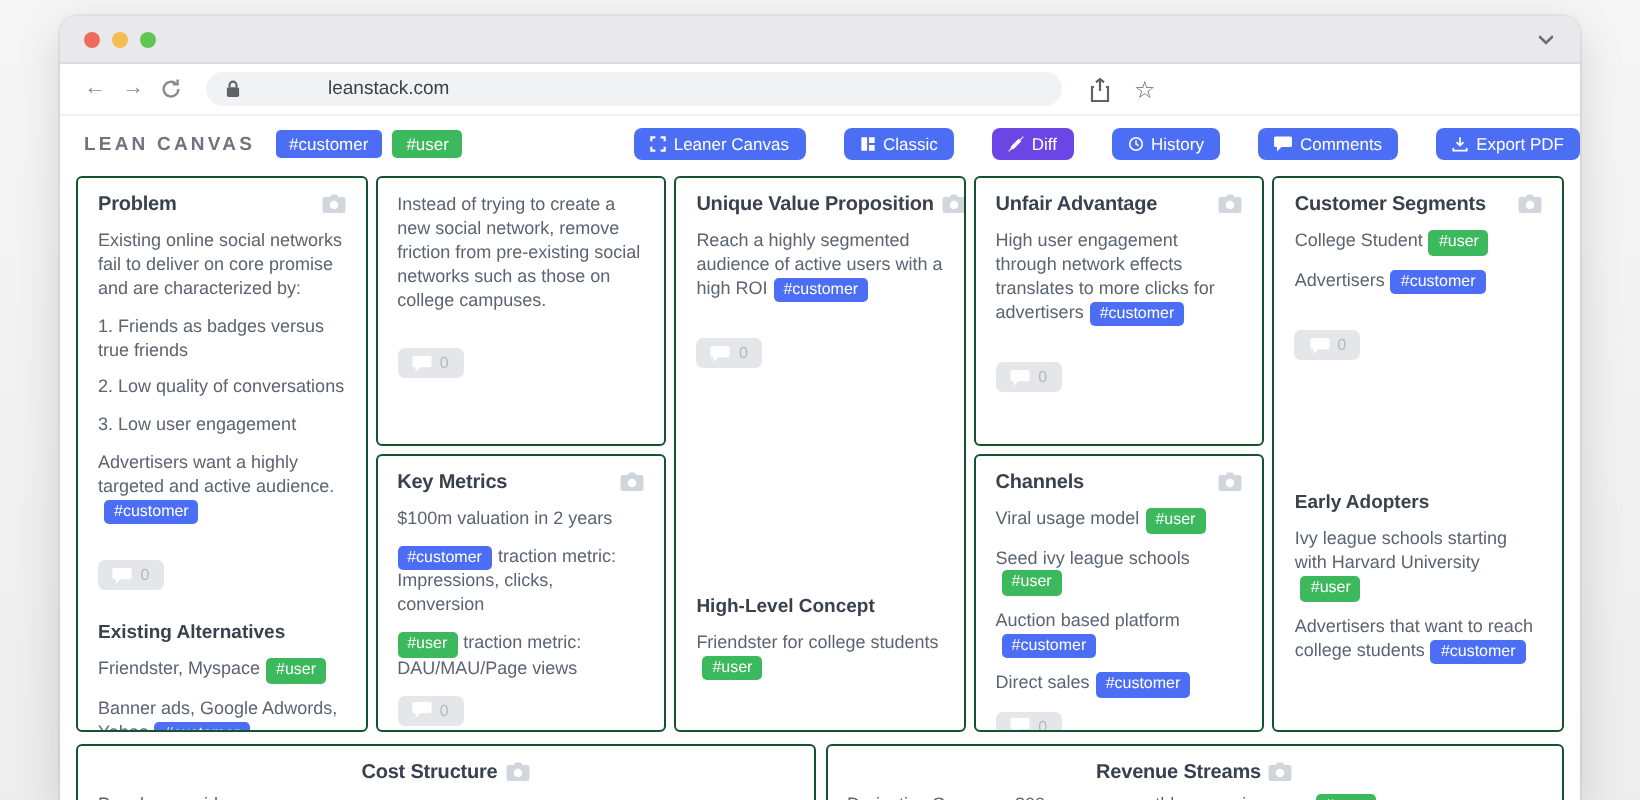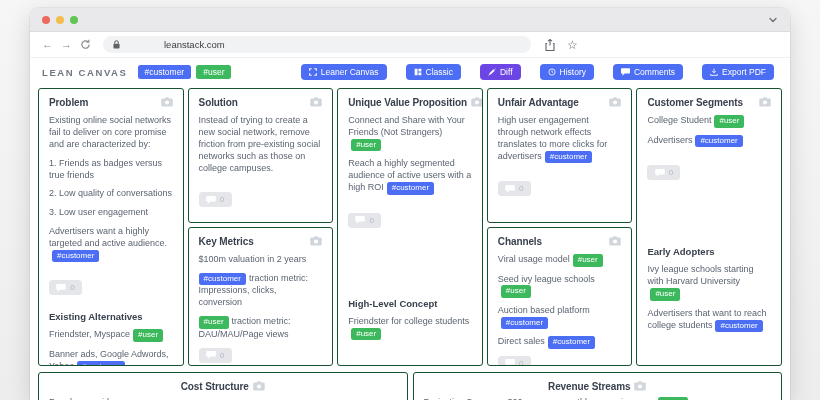--- a/index.html
+++ b/index.html
@@ -22,21 +22,21 @@
   .urlrow { height:26px; background:#fff; border-bottom:1px solid #f1f1f3;
     display:flex; align-items:center; padding:0 12px; gap:8px; }
   .navicon { color:#8a8a90; font-size:11px; line-height:1; }
   .urlpill { width:428px; height:17px; background:#f1f2f4; border-radius:9px;
     display:flex; align-items:center; gap:5px; padding:0 10px; margin-left:4px; }
   .urltext { font-size:9.5px; color:#3c4043;padding-left:39px; }
   .urlicons { display:flex; gap:12px; align-items:center; margin-left:6px; }
   .star { font-size:12px; color:#5f6368; line-height:1; }
 
   
-  .appheader { height:28px; display:flex; align-items:center; padding:0 16px 0 12px; background:#fff;justify-content:flex-end; }
+  .appheader { height:28px; display:flex; align-items:center; padding:0 0 0 12px; background:#fff;justify-content:flex-end; }
   .brand { font-size:9.5px; font-weight:bold; letter-spacing:1.6px; color:#6f7580; }
   .htags { display:flex; gap:5px; margin-left:10px; }
   .tag { display:inline-block; color:#fff; font-size:8px; line-height:1;
     padding:2px 5px 2.5px; border-radius:2.5px; margin-left:3px; white-space:nowrap; }
   .tag.lead { margin-left:0; margin-right:3px; }
   .tag-blue { background:#4c6ef5; } .tag-green { background:#3cb95d; }
   .htags .tag { margin:0; font-size:8.5px; padding:2.5px 7px 3px; }
   .toolbar { margin-left:auto; display:flex; gap:19px; }
   .btn { display:flex; align-items:center; gap:4px; background:#4c6ef5; color:#fff;
     font-size:8.5px; line-height:1; padding:4px 8px; border-radius:4px; cursor:pointer; }
@@ -201,29 +201,20 @@
         <span>0</span>
       </div>
       <div class="sub">
         <h4>Existing Alternatives</h4>
         <p class="entry"><span>Friendster, Myspace</span><span class="tag tag-green">#user</span></p>
         <p class="entry"><span>Banner ads, Google Adwords, Yahoo</span><span class="tag tag-blue">#customer</span></p>
       </div>
     </div>
 
     <div class="card">
-      <div class="card-head">
-        <h3>Solution</h3>
-        <span class="cam">
-            <svg width="12" height="10" viewBox="0 0 24 20" fill="#cdd2da">
-              <path d="M7.5 3l2-2.5h5L16.5 3H21a2.5 2.5 0 0 1 2.5 2.5v11A2.5 2.5 0 0 1 21 19H3A2.5 2.5 0 0 1 .5 16.5v-11A2.5 2.5 0 0 1 3 3h4.5z"></path>
-              <circle cx="12" cy="11" r="4.2" fill="#fff"></circle>
-            </svg>
-          </span>
-      </div>
       <p class="entry"><span>Instead of trying to create a new social network, remove friction from pre-existing social networks such as those on college campuses.</span></p>
       <div class="cpill">
         <span>
             <svg width="10" height="8" viewBox="0 0 12 10">
               <path d="M1 0h10a1 1 0 0 1 1 1v5a1 1 0 0 1-1 1H5L2 10V7H1a1 1 0 0 1-1-1V1a1 1 0 0 1 1-1z" fill="#fff"></path>
             </svg>
           </span>
         <span>0</span>
       </div>
     </div>
@@ -231,21 +222,20 @@
     <div class="card tall">
       <div class="card-head">
         <h3>Unique Value Proposition</h3>
         <span class="cam">
             <svg width="12" height="10" viewBox="0 0 24 20" fill="#cdd2da">
               <path d="M7.5 3l2-2.5h5L16.5 3H21a2.5 2.5 0 0 1 2.5 2.5v11A2.5 2.5 0 0 1 21 19H3A2.5 2.5 0 0 1 .5 16.5v-11A2.5 2.5 0 0 1 3 3h4.5z"></path>
               <circle cx="12" cy="11" r="4.2" fill="#fff"></circle>
             </svg>
           </span>
       </div>
-      <p class="entry"><span>Connect and Share with Your Friends (Not Strangers)</span><span class="tag tag-green">#user</span></p>
       <p class="entry"><span>Reach a highly segmented audience of active users with a high ROI</span><span class="tag tag-blue">#customer</span></p>
       <div class="cpill">
         <span>
             <svg width="10" height="8" viewBox="0 0 12 10">
               <path d="M1 0h10a1 1 0 0 1 1 1v5a1 1 0 0 1-1 1H5L2 10V7H1a1 1 0 0 1-1-1V1a1 1 0 0 1 1-1z" fill="#fff"></path>
             </svg>
           </span>
         <span>0</span>
       </div>
       <div class="sub bottom pad">

